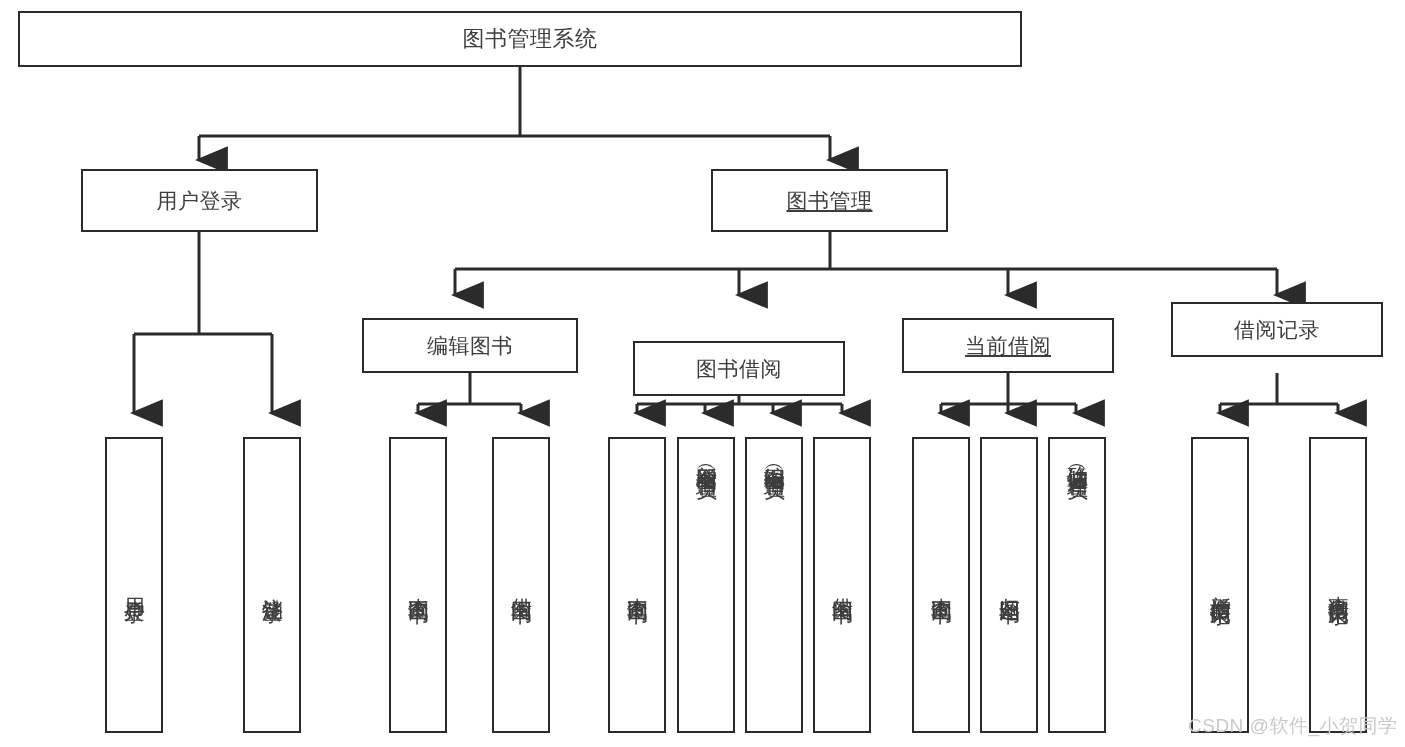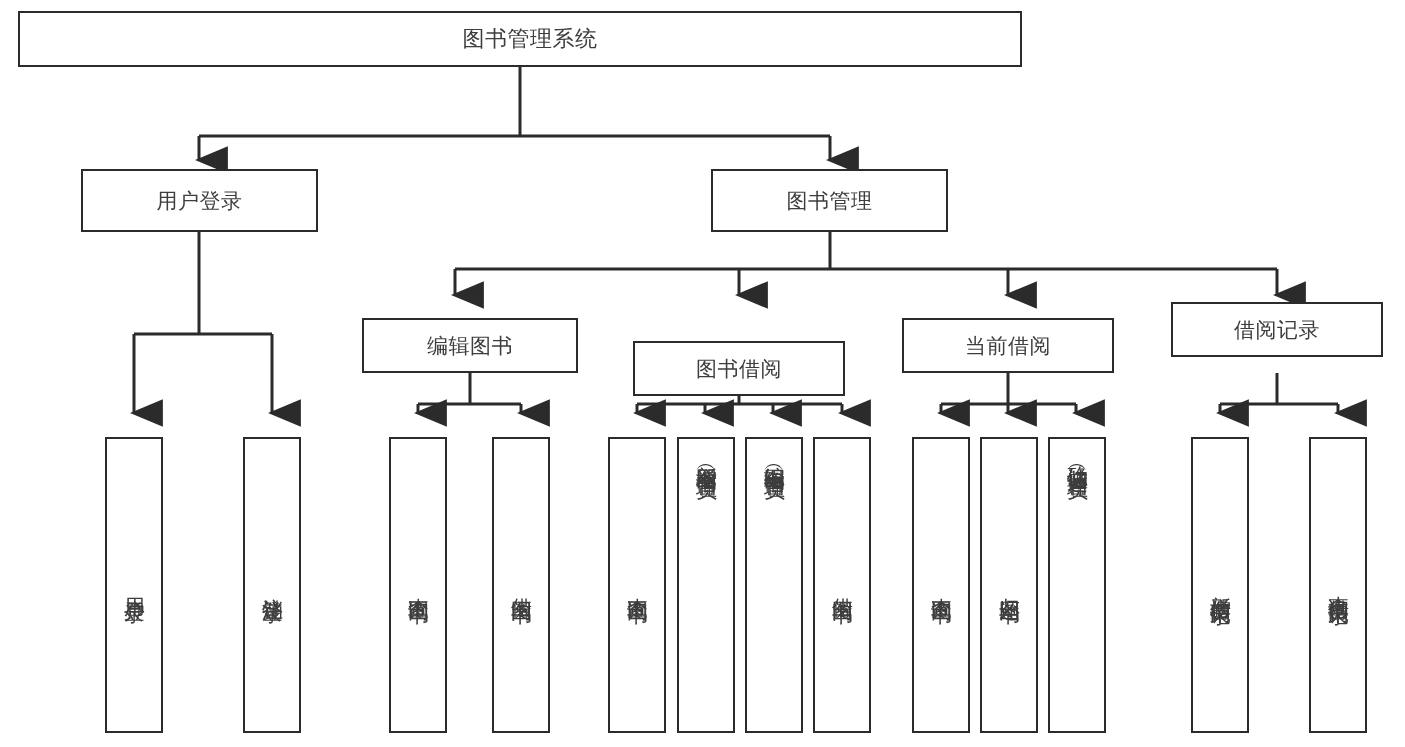--- a/index.html
+++ b/index.html
@@ -129,31 +129,31 @@
     </g>
   </svg>
 
   <div class="node h root" style="left:18px; top:11px; width:1004px; height:56px;">
     <span>图书管理系统</span>
   </div>
 
   <div class="node h" style="left:81px; top:169px; width:237px; height:63px;">
     <span>用户登录</span>
   </div>
-  <div class="node h" style="left:711px; top:169px; width:237px; height:63px;">
+  <div class="node h" style="left:711px; top:169px; width:237px; height:63px;text-decoration:underline;">
     <span>图书管理</span>
   </div>
 
   <div class="node h" style="left:362px; top:318px; width:216px; height:55px;">
     <span>编辑图书</span>
   </div>
   <div class="node h" style="left:633px; top:318px; width:212px; height:55px;margin-top:23px;">
     <span>图书借阅</span>
   </div>
-  <div class="node h" style="left:902px; top:318px; width:212px; height:55px;">
+  <div class="node h" style="left:902px; top:318px; width:212px; height:55px;text-decoration:underline;">
     <span>当前借阅</span>
   </div>
   <div class="node h" style="left:1171px; top:302px; width:212px; height:55px;">
     <span>借阅记录</span>
   </div>
 
   <div class="node v mid" style="left:105px; top:437px; width:58px; height:296px;">
     <span class="vtxt">用户登录</span>
   </div>
   <div class="node v mid" style="left:243px; top:437px; width:58px; height:296px;">
@@ -190,14 +190,15 @@
     <span class="vtxt">确认归还（管理员）</span>
   </div>
 
   <div class="node v mid" style="left:1191px; top:437px; width:58px; height:296px;">
     <span class="vtxt">新增借阅记录</span>
   </div>
   <div class="node v mid" style="left:1309px; top:437px; width:58px; height:296px;">
     <span class="vtxt">查询借阅记录</span>
   </div>
 
+  <div id="watermark">CSDN @软件_小贺同学</div>
 
 </div>
 
 </body></html>

